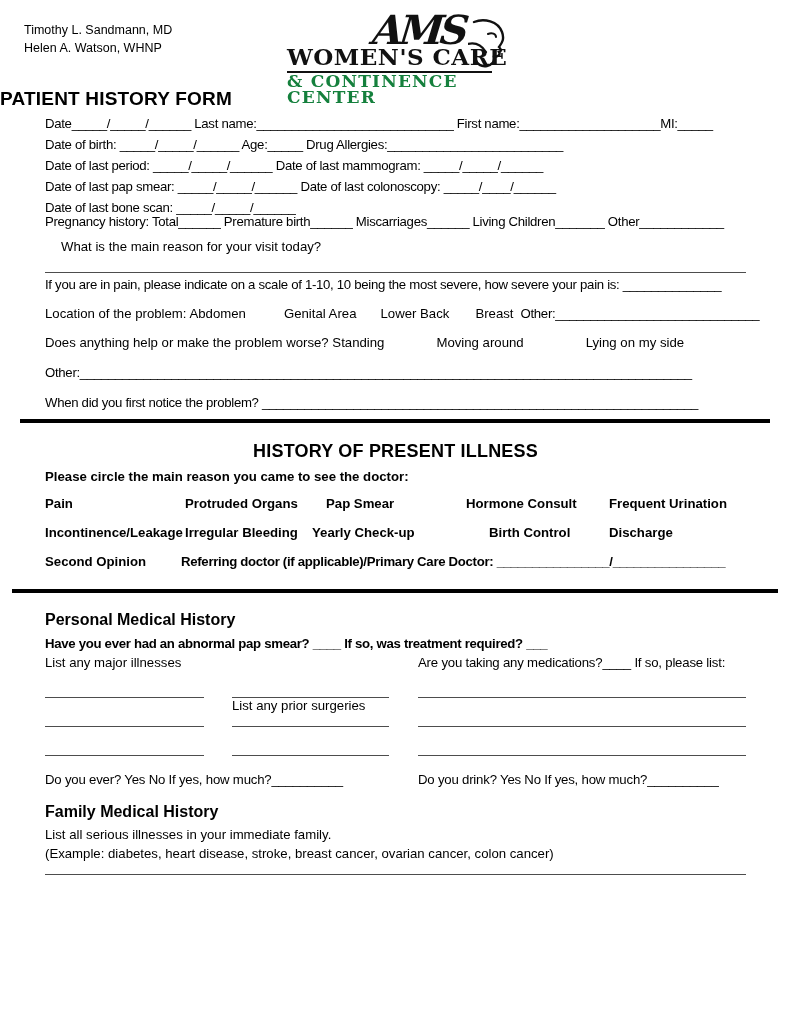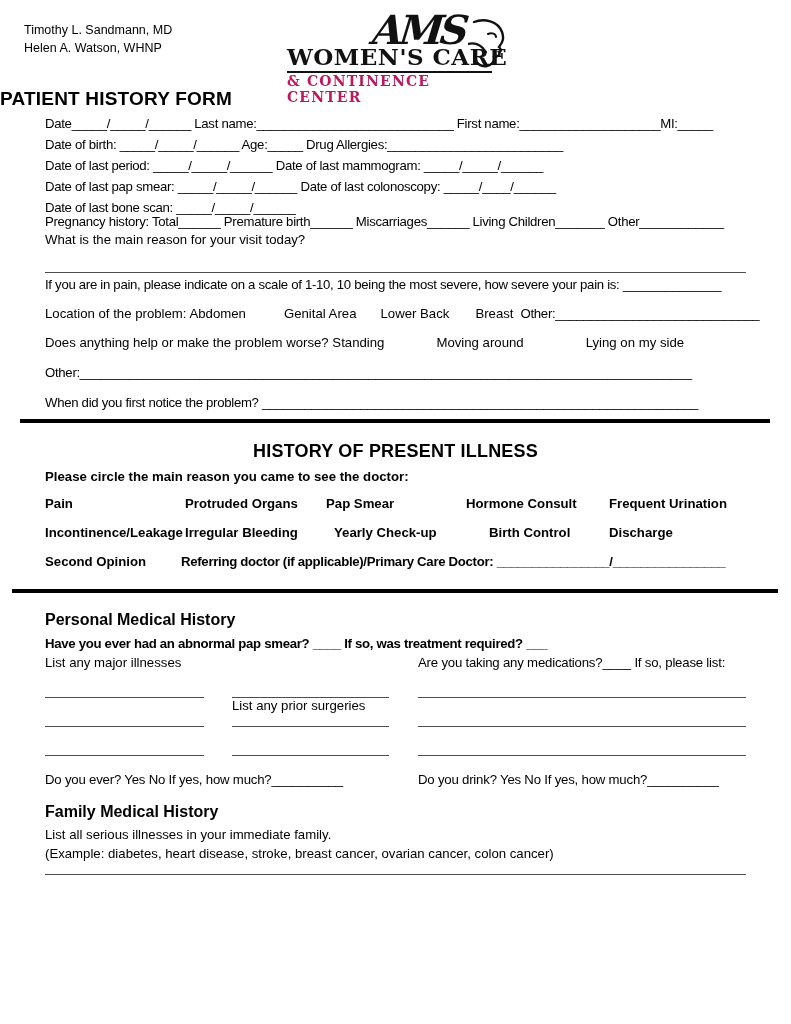--- a/index.html
+++ b/index.html
@@ -74,24 +74,24 @@
     width: 205px;
     height: 2px;
     background: #111;
   }
   .logo-continence {
     position: absolute;
     left: 2px;
     top: 61px;
     font-family: "DejaVu Serif", serif;
     font-weight: bold;
-    font-size: 14px;
+    font-size: 17px;
     letter-spacing: 1.2px;
     line-height: 16px;
-    color: #be185d;
+    color: #15803d;
   }
   .form-title {
     position: absolute;
     left: 0;
     right: 0;
     top: 88px;
     text-align: left;
     font-size: 19px;
     font-weight: bold;
     letter-spacing: 0.2px;
@@ -207,21 +207,21 @@
 
   <div class="form-title">PATIENT HISTORY FORM</div>
 
   <div class="row fill" style="top:116px;">Date_____/_____/______   Last name:____________________________   First name:____________________MI:_____</div>
   <div class="row fill" style="top:137px;">Date of birth: _____/_____/______ Age:_____  Drug Allergies:_________________________</div>
   <div class="row fill" style="top:158px;">Date of last period: _____/_____/______   Date of last mammogram: _____/_____/______</div>
   <div class="row fill" style="top:179px;">Date of last pap smear: _____/_____/______  Date of last colonoscopy: _____/____/______</div>
   <div class="row fill" style="top:200px;">Date of last bone scan: _____/_____/______</div>
   <div class="row fill" style="top:214px;">Pregnancy history: Total______ Premature birth______ Miscarriages______ Living Children_______ Other____________</div>
 
-  <div class="row" style="top:232px;">What is the main reason for your visit today?</div>
+  <div class="row" style="top:239px;margin-left:16px;">What is the main reason for your visit today?</div>
   <div class="hairline" style="left:45px; width:701px; top:272px;"></div>
 
   <div class="row fill" style="top:277px;">If you are in pain, please indicate on a scale of 1-10, 10 being the most severe, how severe your pain is:  ______________</div>
 
   <div class="row" style="top:306px;">
     <span>Location of the problem: Abdomen</span><span style="display:inline-block;width:38px;"></span><span>Genital Area</span><span style="display:inline-block;width:24px;"></span><span>Lower Back</span><span style="display:inline-block;width:26px;"></span><span>Breast</span><span style="display:inline-block;width:7px;"></span><span class="fill">Other:_____________________________</span>
   </div>
 
   <div class="row" style="top:335px;">
     <span>Does anything help or make the problem worse? Standing</span><span style="display:inline-block;width:52px;"></span><span>Moving around</span><span style="display:inline-block;width:62px;"></span><span>Lying on my side</span>
@@ -239,21 +239,21 @@
     <span style="position:absolute; left:0;">Pain</span>
     <span style="position:absolute; left:140px;">Protruded Organs</span>
     <span style="position:absolute; left:281px;">Pap Smear</span>
     <span style="position:absolute; left:421px;">Hormone Consult</span>
     <span style="position:absolute; left:564px;">Frequent Urination</span>
   </div>
 
   <div style="position:absolute; left:45px; right:40px; top:525px; font-size:13.2px; font-weight:bold;">
     <span style="position:absolute; left:0;">Incontinence/Leakage</span>
     <span style="position:absolute; left:140px;">Irregular Bleeding</span>
-    <span style="position:absolute; left:289px;">Yearly Check-up</span>
+    <span style="position:absolute; left:267px;">Yearly Check-up</span>
     <span style="position:absolute; left:421px;padding-left:23px;">Birth Control</span>
     <span style="position:absolute; left:564px;text-align:right;">Discharge</span>
   </div>
 
   <div style="position:absolute; left:45px; right:40px; top:554px; font-size:13.2px; font-weight:bold;">
     <span style="position:absolute; left:0;">Second Opinion</span>
     <span style="position:absolute; left:136px; letter-spacing:-0.3px;">Referring doctor (if applicable)/Primary Care Doctor: ________________/________________</span>
   </div>
 
   <div class="thick-rule" style="left:12px; width:766px; top:589px;"></div>

